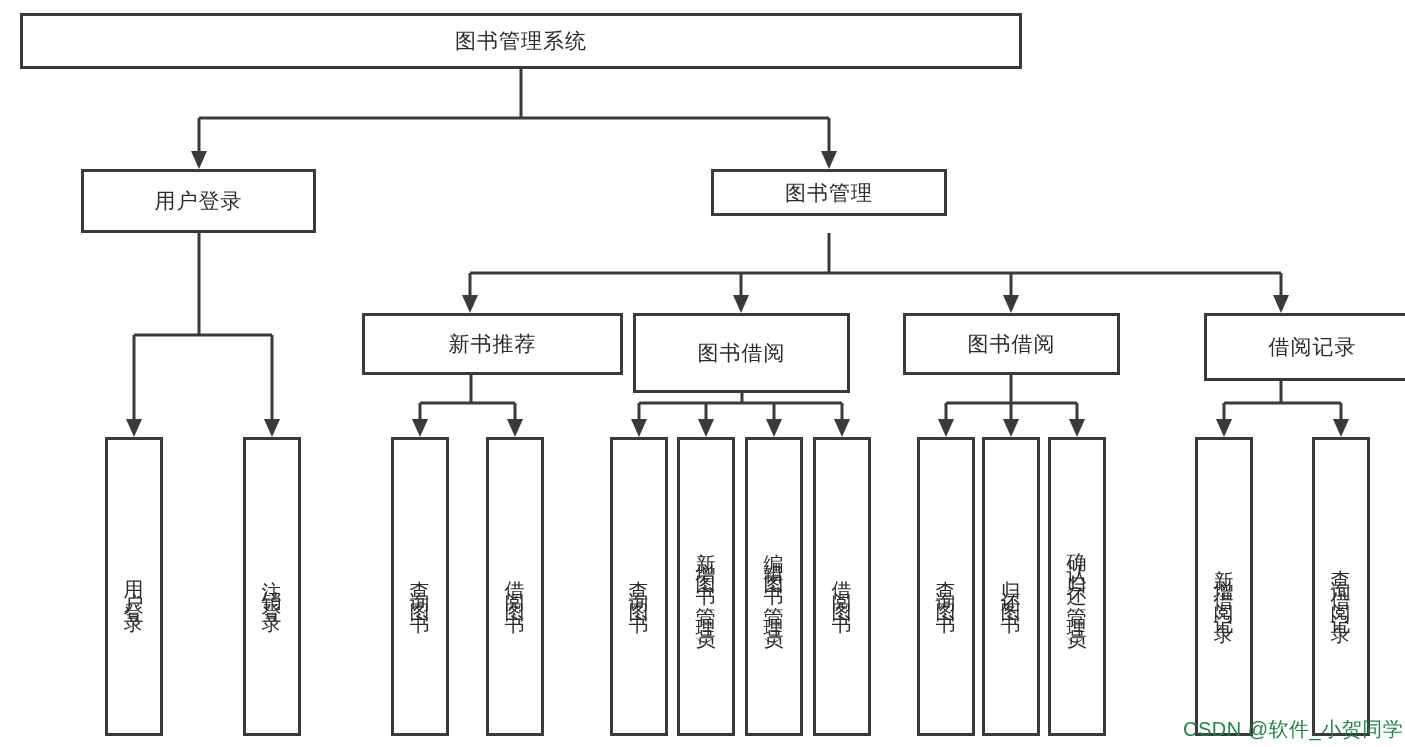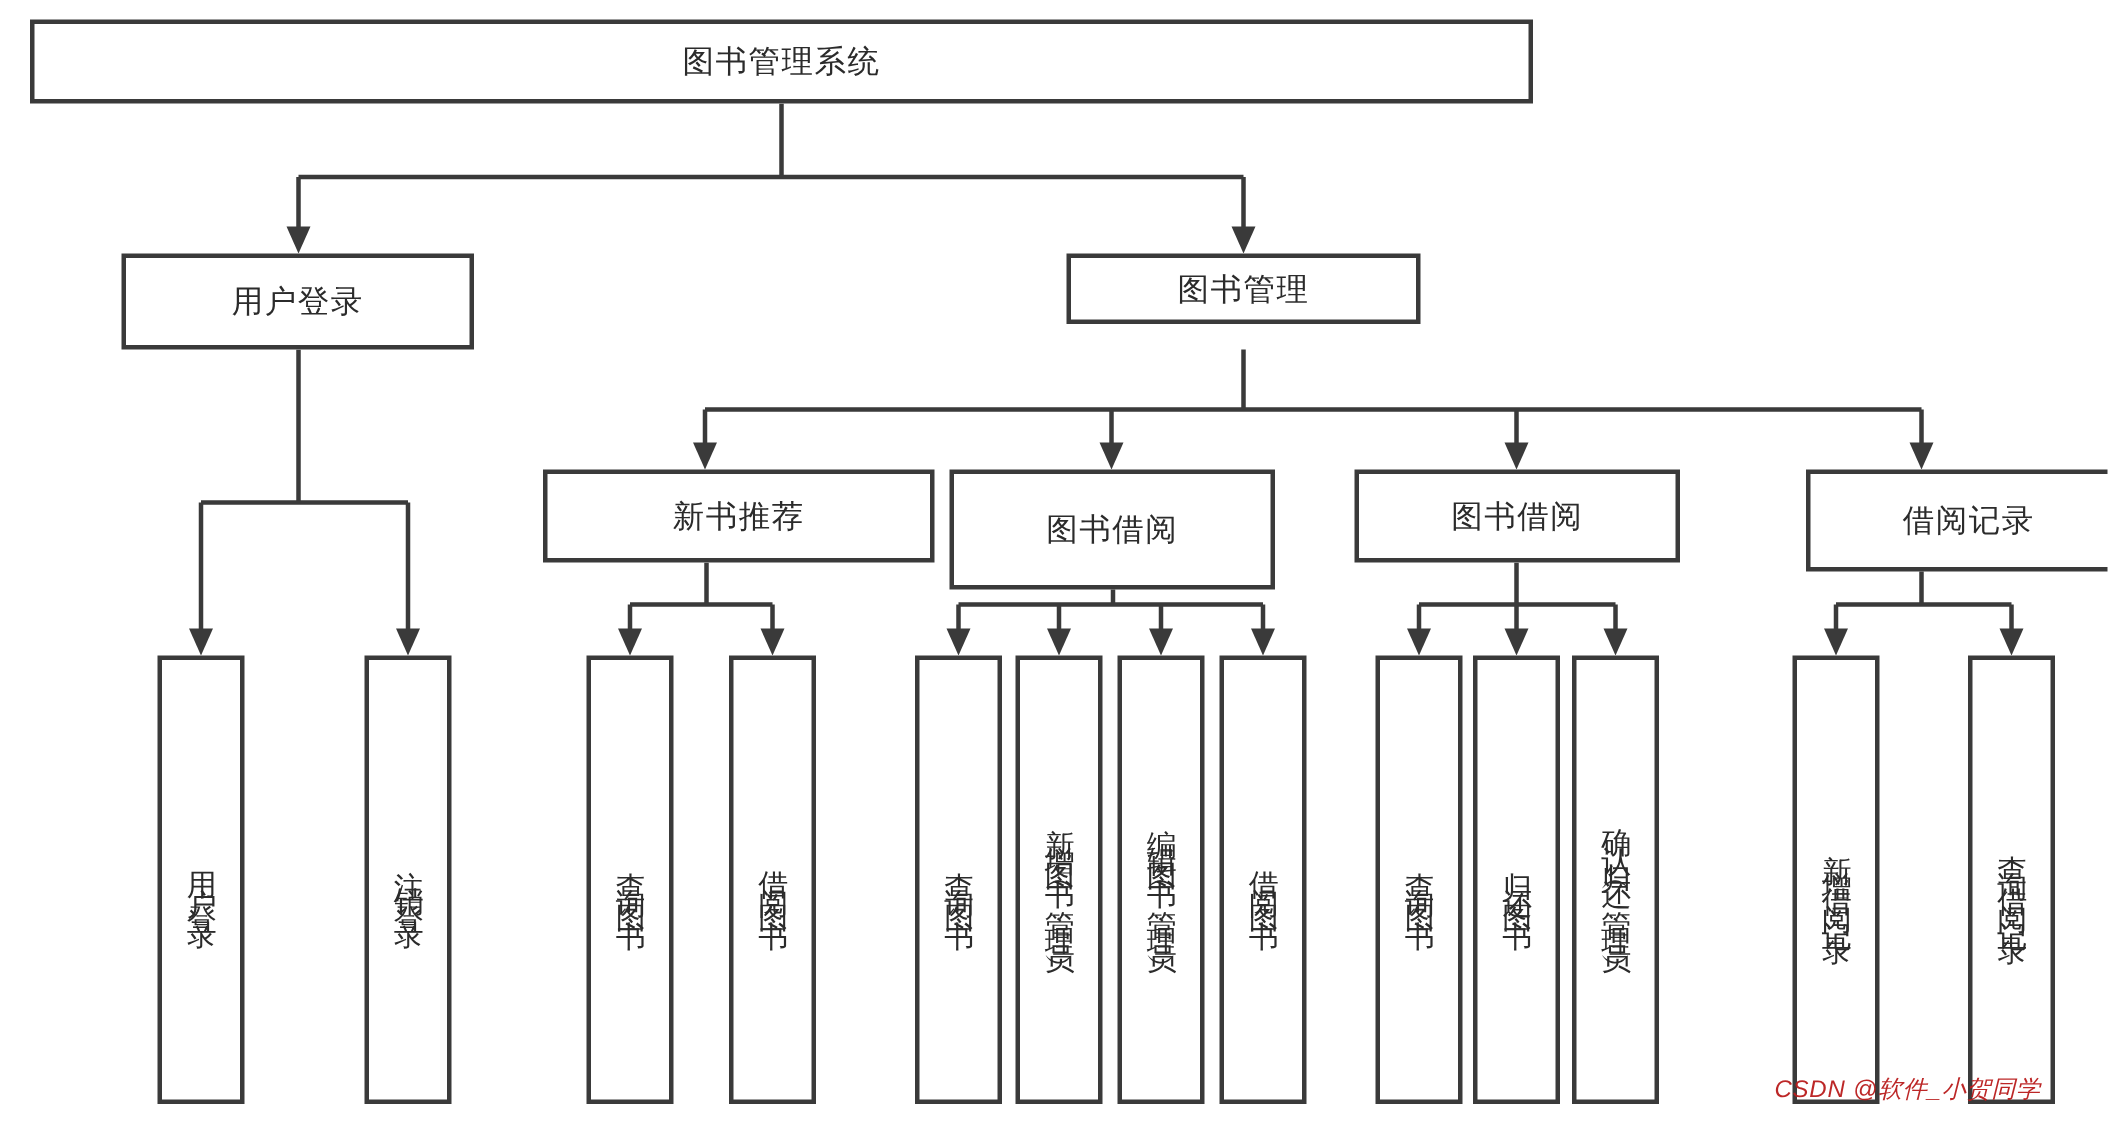--- a/index.html
+++ b/index.html
@@ -21,22 +21,22 @@
   .node.leaf{width:58px;top:437px;height:299px;}
   .vtext{
     writing-mode:vertical-rl;
     font-size:20px;
     letter-spacing:11px;
     line-height:1;
     white-space:nowrap;
   }
   .watermark{
     position:absolute;left:1183px;top:716px;z-index:3;
-    font-size:16px;color:#b91c1c;letter-spacing:0.5px;
-    opacity:0.95;white-space:nowrap;font-style:italic;
+    font-size:20px;color:#15803d;letter-spacing:0.5px;
+    opacity:0.95;white-space:nowrap;
   }
 </style>
 </head>
 <body>
 
 <div id="stage">
 
   <svg class="connectors" width="1405" height="747" viewBox="0 0 1405 747">
     <g stroke="#3a3a3a" stroke-width="3" fill="none">
 

